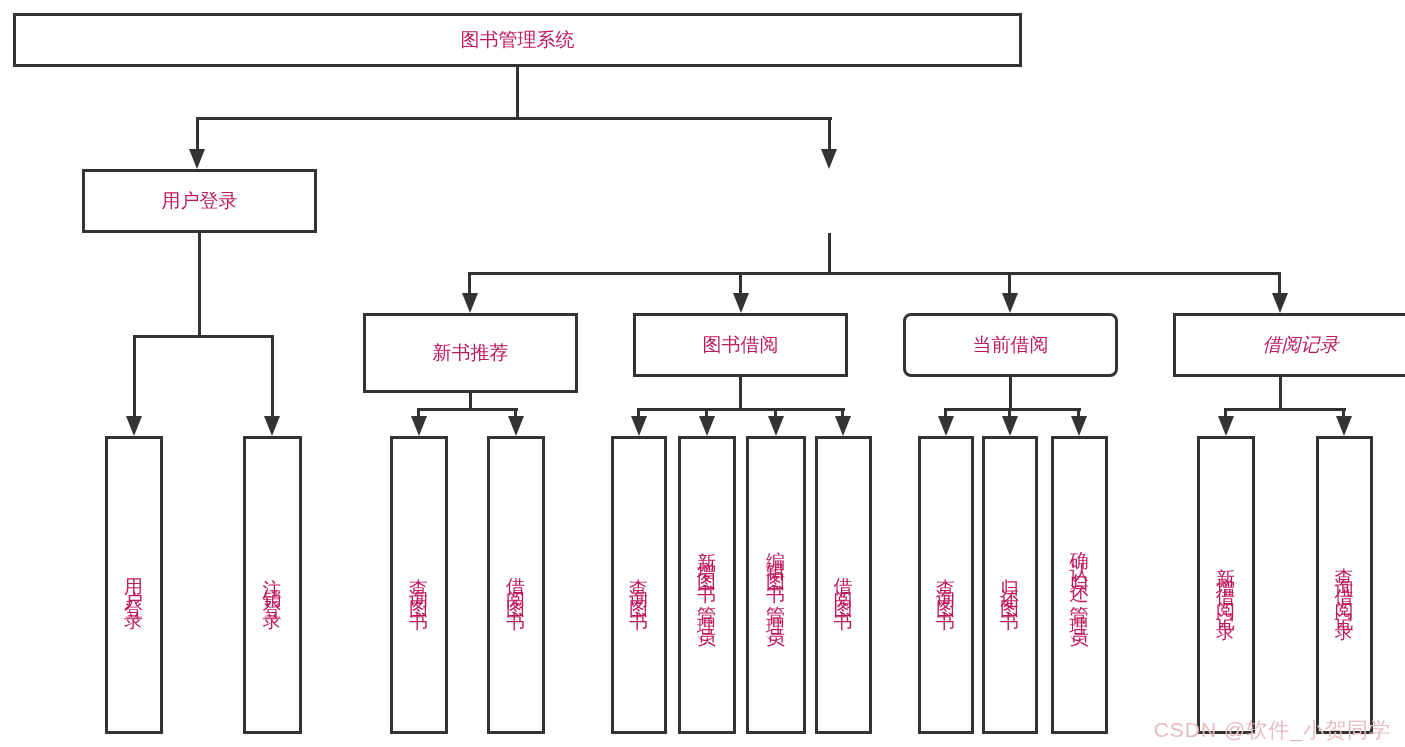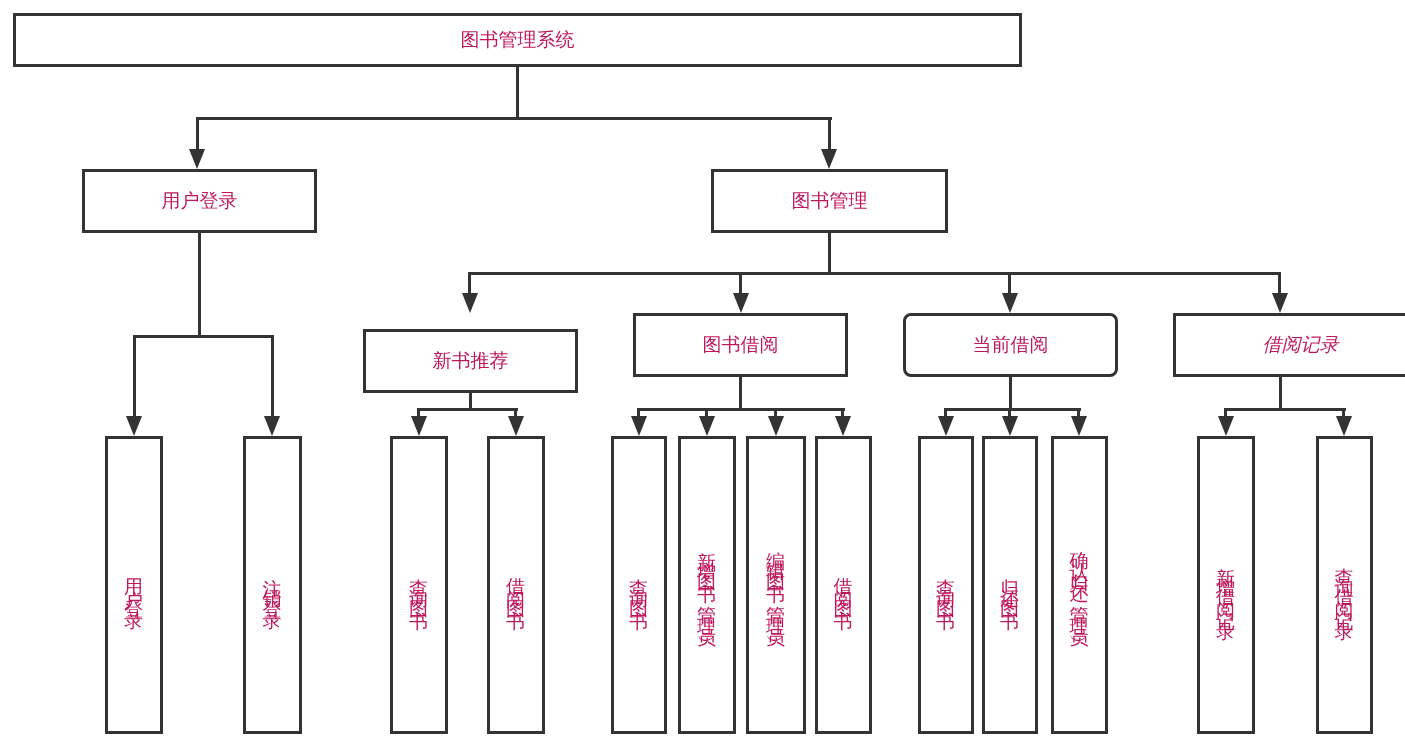--- a/index.html
+++ b/index.html
@@ -43,41 +43,40 @@
   <div class="box" style="left:13px;top:13px;width:1009px;height:54px;">图书管理系统</div>
 
   <div class="vl" style="left:516px;top:67px;height:50px;"></div>
   <div class="hl" style="left:196px;top:117px;width:636px;"></div>
   <div class="vl" style="left:196px;top:117px;height:36px;"></div>
   <div class="ar" style="left:189px;top:149px;"></div>
   <div class="vl" style="left:828px;top:117px;height:36px;"></div>
   <div class="ar" style="left:821px;top:149px;"></div>
 
   <div class="box" style="left:82px;top:169px;width:235px;height:64px;">用户登录</div>
-  <div class="box" style="left:711px;top:169px;width:237px;height:64px;">图书管理</div>
 
   <div class="vl" style="left:198px;top:233px;height:102px;"></div>
   <div class="hl" style="left:133px;top:335px;width:141px;"></div>
   <div class="vl" style="left:133px;top:335px;height:85px;"></div>
   <div class="ar" style="left:126px;top:416px;"></div>
   <div class="vl" style="left:271px;top:335px;height:85px;"></div>
   <div class="ar" style="left:264px;top:416px;"></div>
 
   <div class="vl" style="left:828px;top:233px;height:39px;"></div>
   <div class="hl" style="left:468px;top:272px;width:813px;"></div>
   <div class="vl" style="left:468px;top:272px;height:25px;"></div>
   <div class="ar" style="left:462px;top:293px;"></div>
   <div class="vl" style="left:739px;top:272px;height:25px;"></div>
   <div class="ar" style="left:733px;top:293px;"></div>
   <div class="vl" style="left:1008px;top:272px;height:25px;"></div>
   <div class="ar" style="left:1002px;top:293px;"></div>
   <div class="vl" style="left:1278px;top:272px;height:25px;"></div>
   <div class="ar" style="left:1272px;top:293px;"></div>
 
-  <div class="box" style="left:363px;top:313px;width:215px;height:64px;margin-top:16px;">新书推荐</div>
+  <div class="box" style="left:363px;top:313px;width:215px;height:80px;">新书推荐</div>
   <div class="box" style="left:633px;top:313px;width:215px;height:64px;">图书借阅</div>
   <div class="box" style="left:903px;top:313px;width:215px;height:64px;border-radius:8px;">当前借阅</div>
   <div class="box" style="left:1173px;top:313px;width:255px;height:64px;font-style:italic;">借阅记录</div>
 
   <div class="vl" style="left:469px;top:377px;height:31px;"></div>
   <div class="hl" style="left:417px;top:408px;width:101px;"></div>
   <div class="vl" style="left:417px;top:408px;height:12px;"></div>
   <div class="ar" style="left:411px;top:416px;"></div>
   <div class="vl" style="left:514px;top:408px;height:12px;"></div>
   <div class="ar" style="left:508px;top:416px;"></div>
@@ -146,13 +145,14 @@
       <span class="vt">确认归还（管理员）</span>
     </div>
 
   <div class="box vbox" style="left:1197px;top:436px;width:58px;height:298px;">
       <span class="vt">新增借阅记录</span>
     </div>
   <div class="box vbox" style="left:1316px;top:436px;width:57px;height:298px;">
       <span class="vt">查询借阅记录</span>
     </div>
 
+  <div class="watermark">CSDN @软件_小贺同学</div>
 </div>
 
 </body></html>

